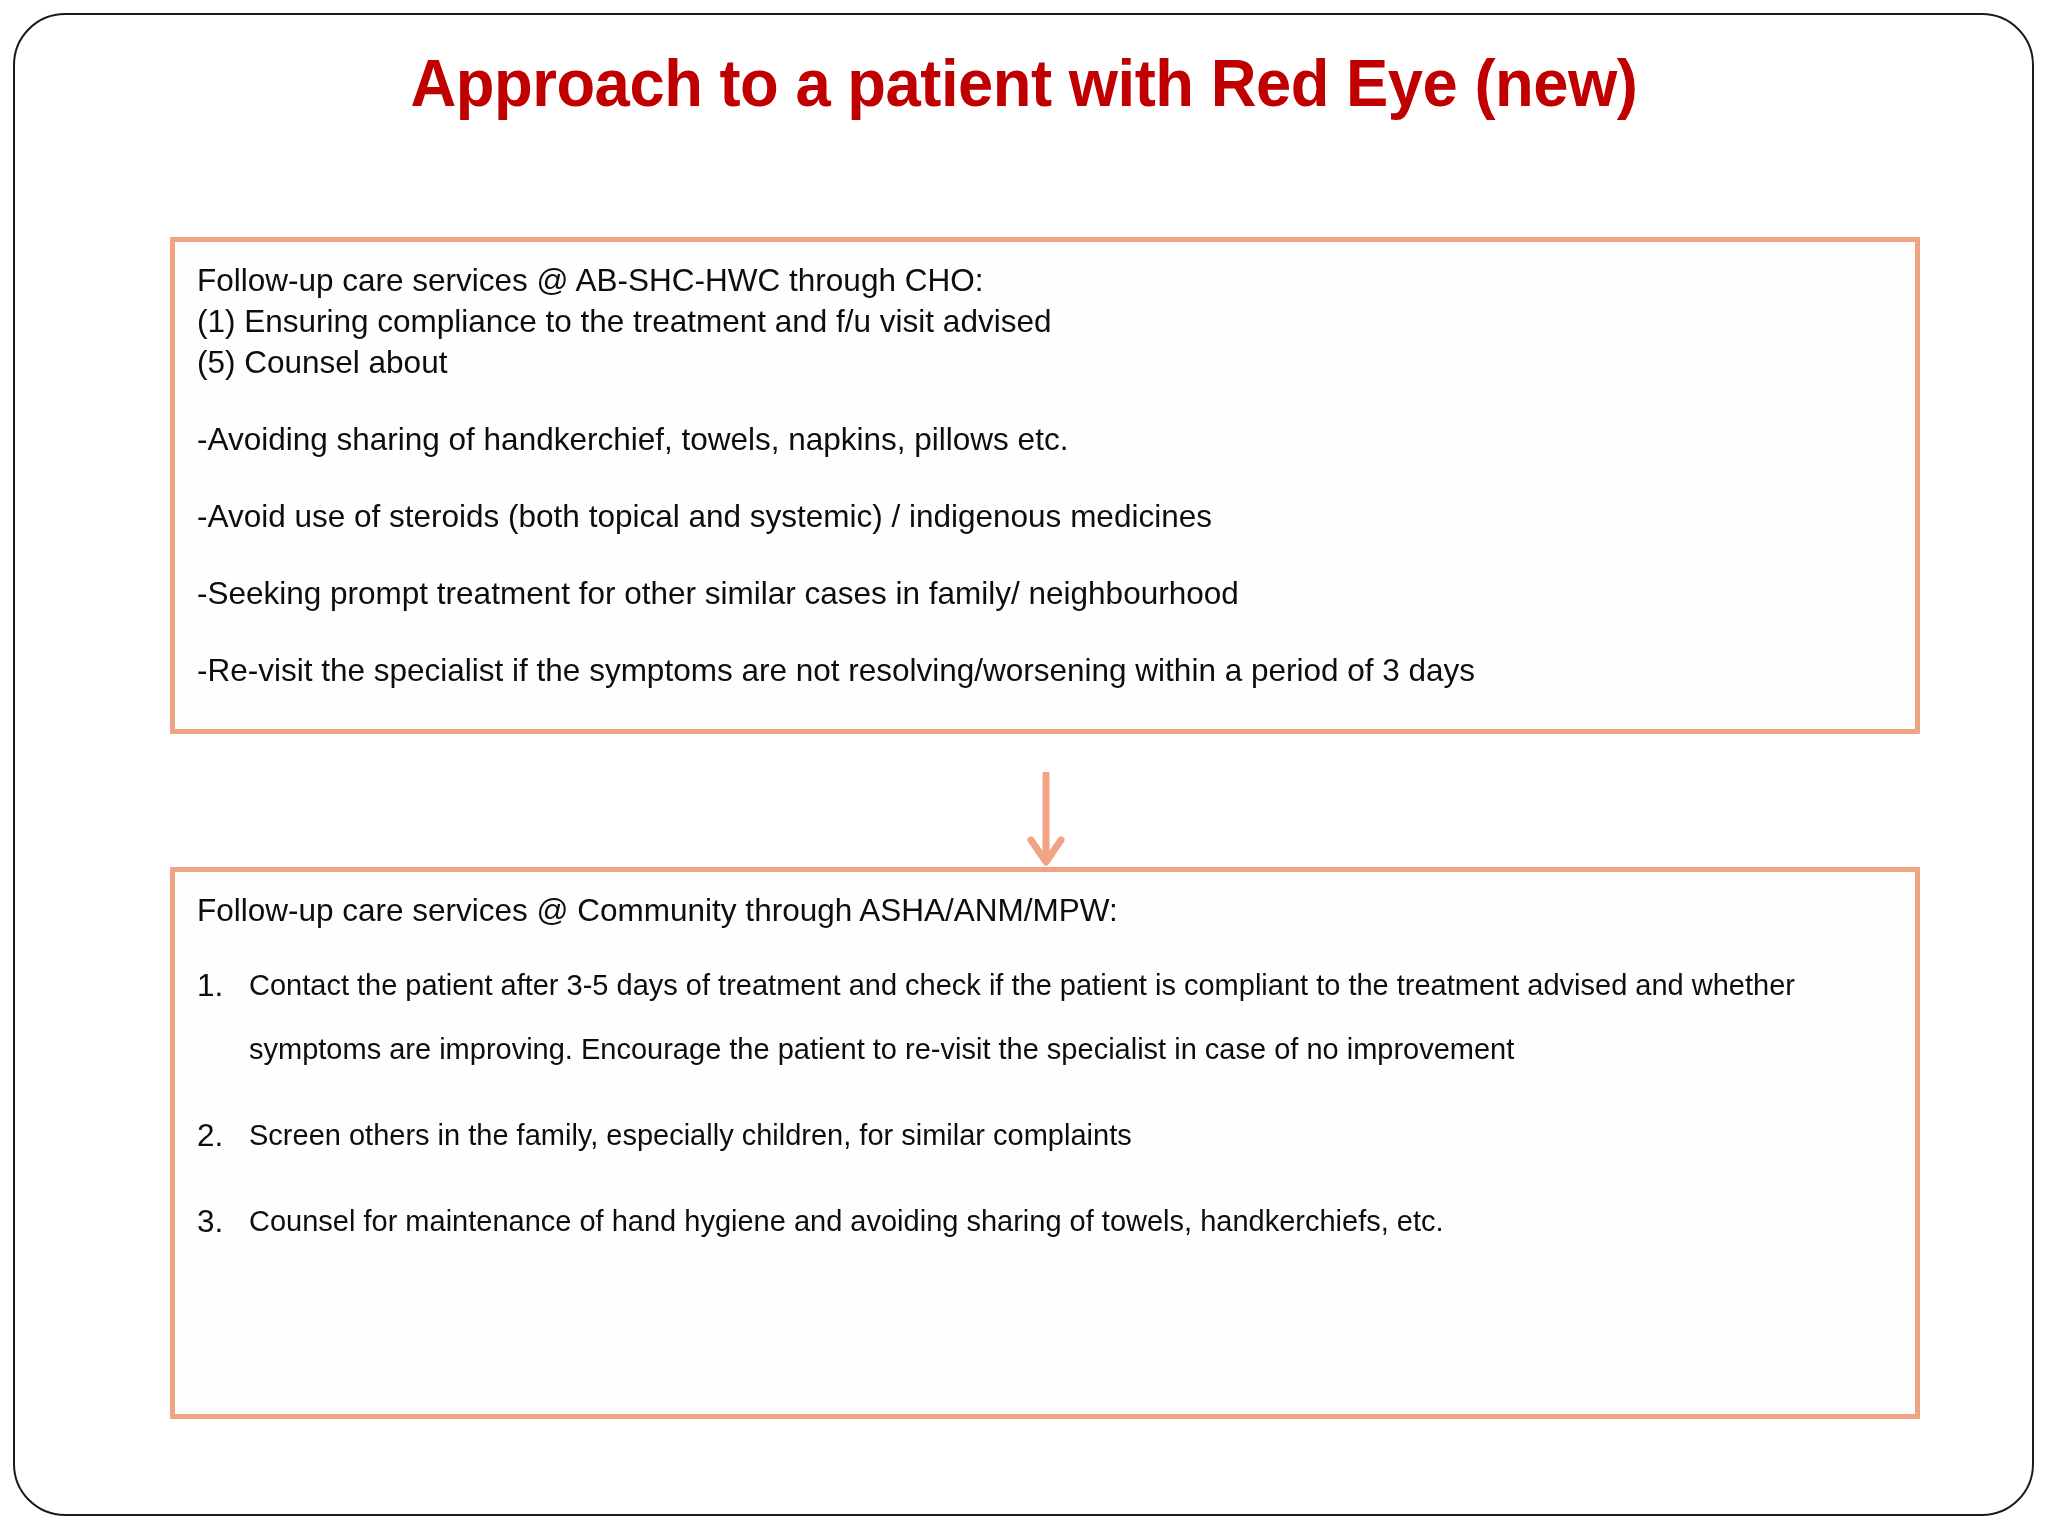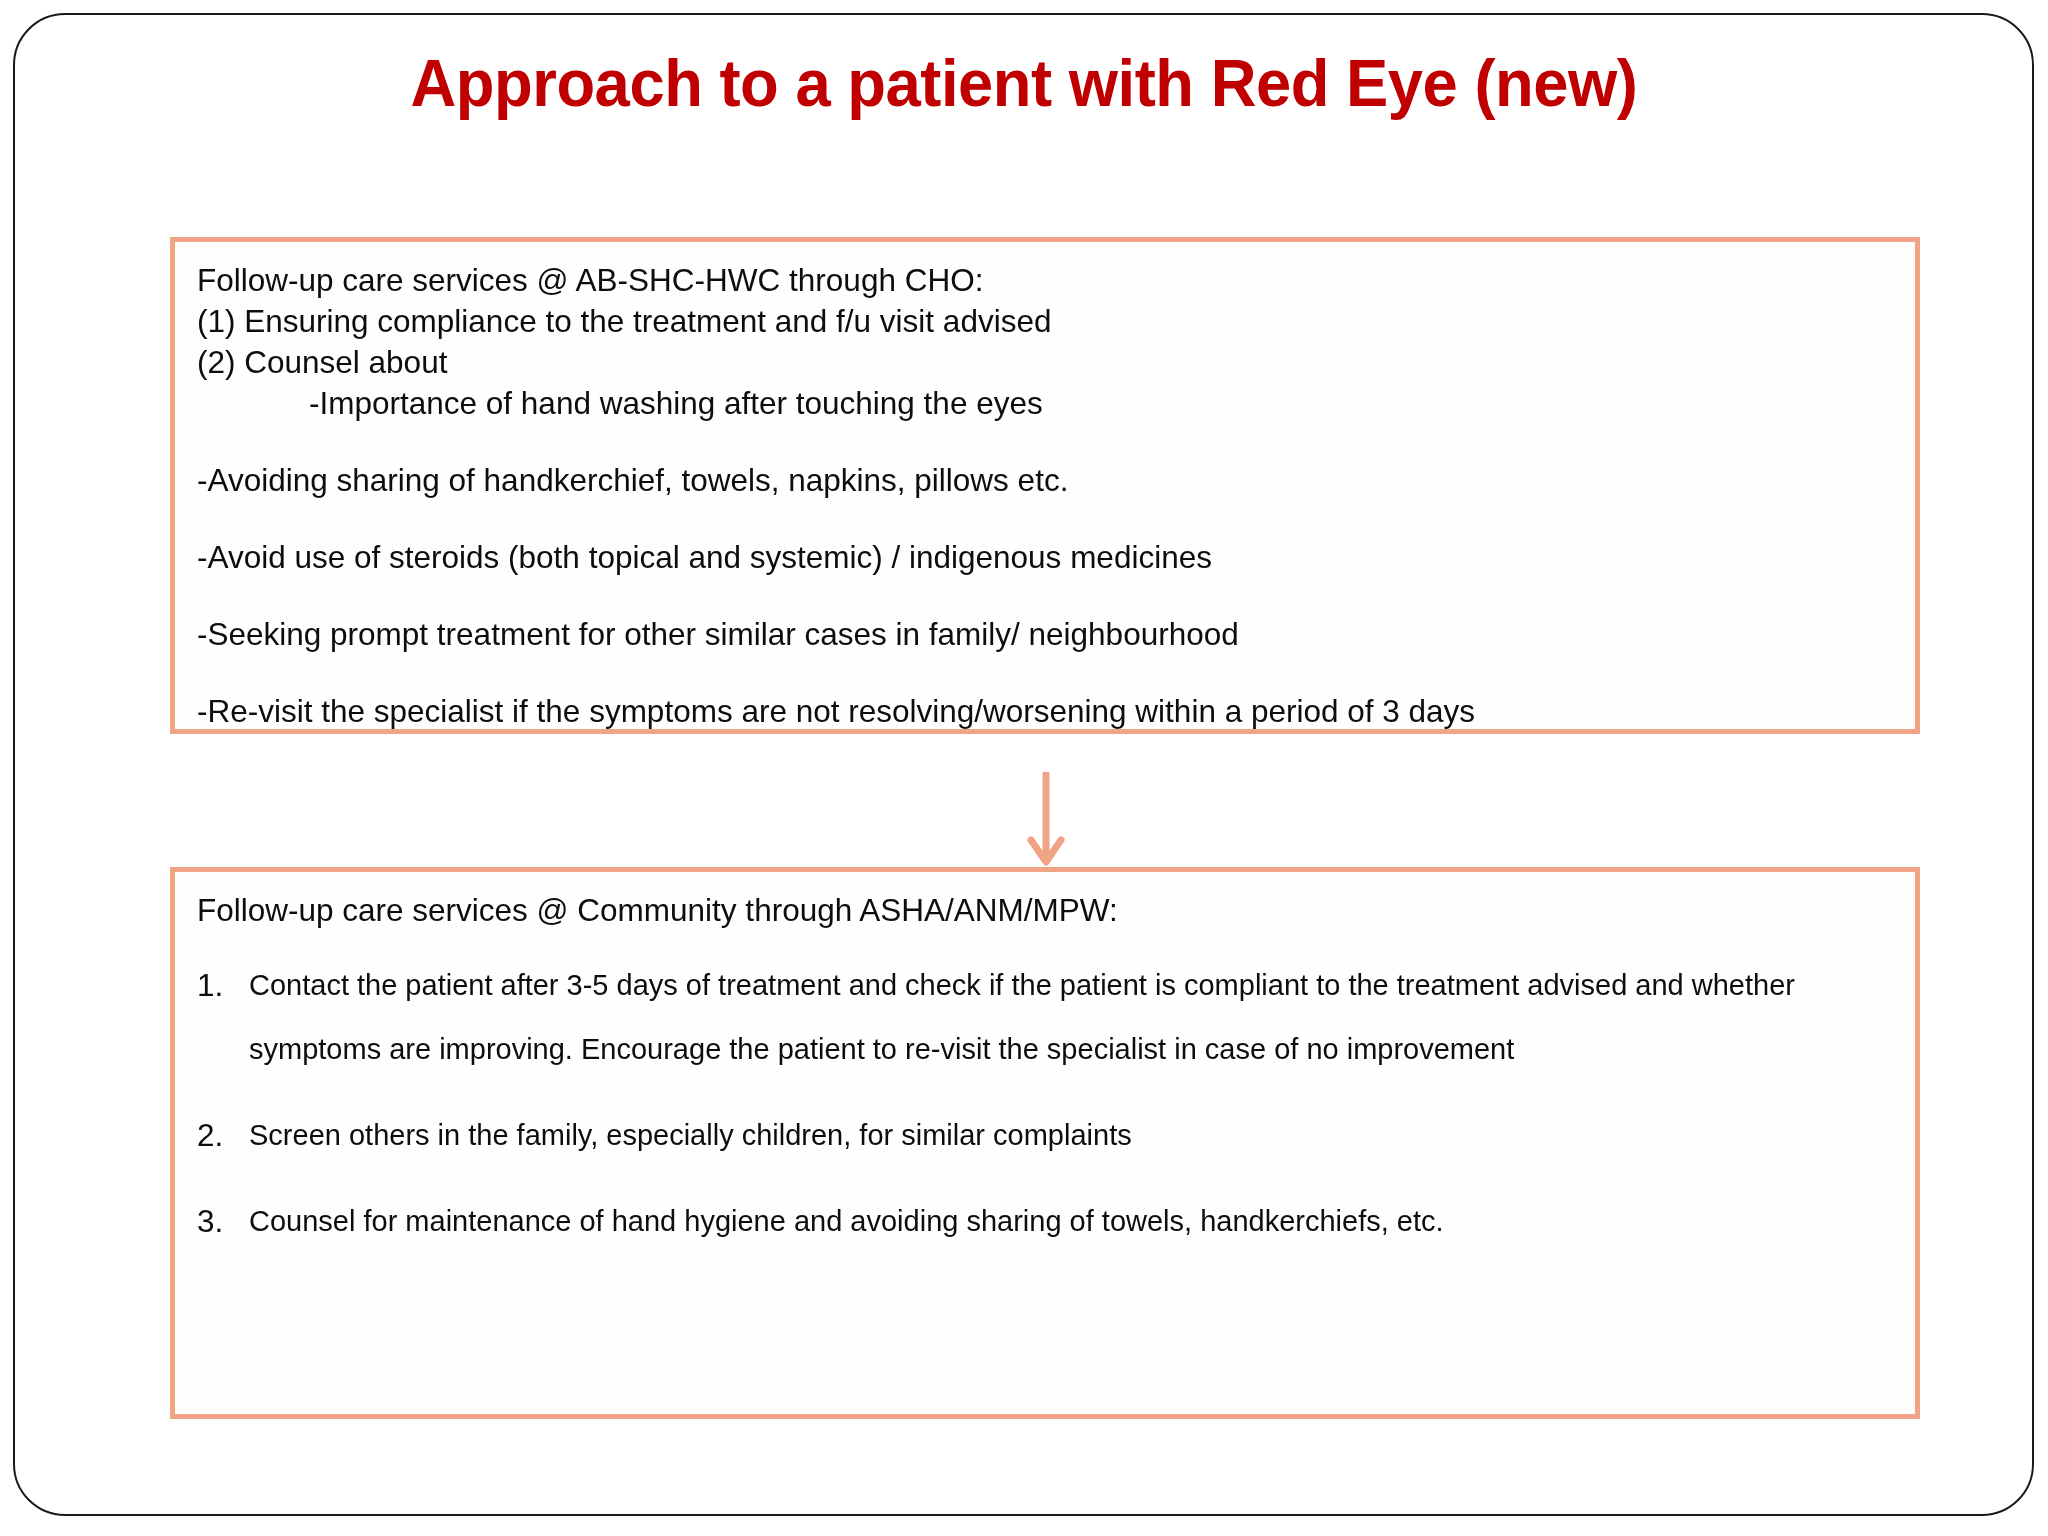--- a/index.html
+++ b/index.html
@@ -136,22 +136,21 @@
   <div id="slide-frame"></div>
 
   <div id="slide-title">Approach to a patient with Red Eye (new)</div>
 
   <div id="box-upper" class="flow-box">
     <div class="box-inner">
 
       <div class="tight-block">
         <div class="txt">Follow-up care services @ AB-SHC-HWC through CHO:</div>
         <div class="txt">(1) Ensuring compliance to the treatment and f/u visit advised</div>
-        <div class="txt">(2) Counsel about</div>
-        <div class="txt indent-1">-Importance of hand washing after touching the eyes</div>
+        <div class="txt">(5) Counsel about</div>
       </div>
 
       <div class="txt spaced">-Avoiding sharing of handkerchief, towels, napkins, pillows etc.</div>
 
       <div class="txt spaced">-Avoid use of steroids (both topical and systemic) / indigenous medicines</div>
 
       <div class="txt spaced">-Seeking prompt treatment for other similar cases in family/ neighbourhood</div>
 
       <div class="txt spaced">-Re-visit the specialist if the symptoms are not resolving/worsening within a period of 3 days</div>
 

